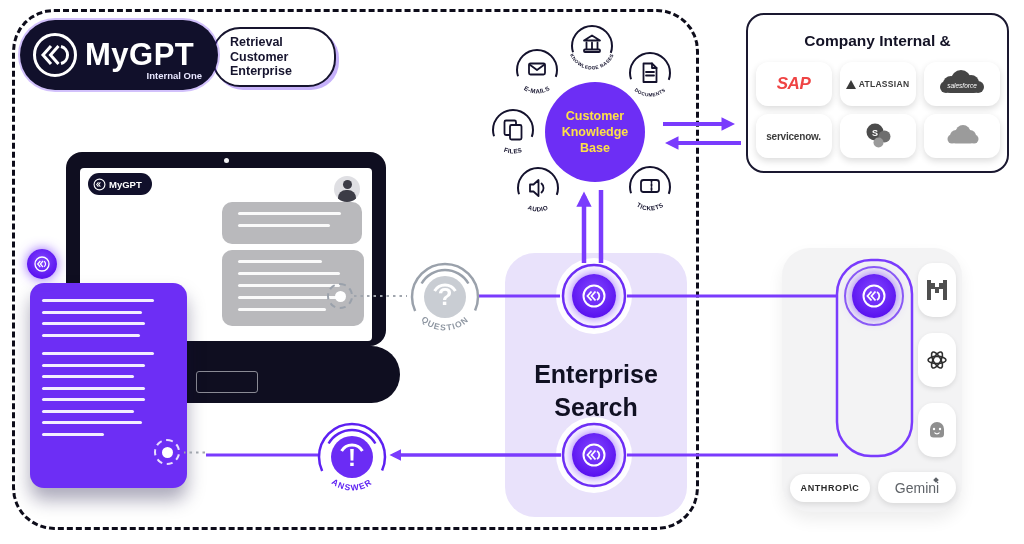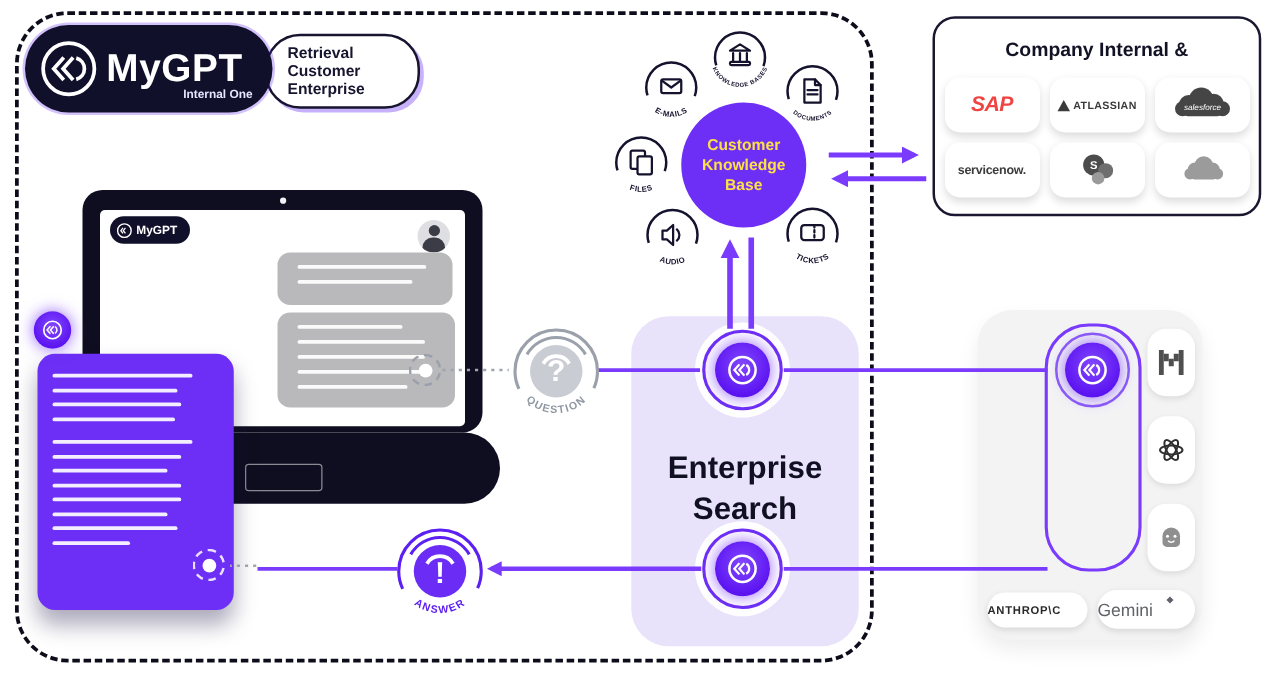--- a/index.html
+++ b/index.html
@@ -72,21 +72,21 @@
   .atl .txt{font-size:8.5px;font-weight:900;color:#3a3a3a;letter-spacing:.3px;}
   .snow{font-size:10px;font-weight:800;color:#3c3c3c;letter-spacing:-.2px;}
 
   
   #es-box{left:505px;top:253px;width:182px;height:264px;background:#e9e2fb;border-radius:30px;z-index:2;}
   #es-label{position:absolute;left:0;top:105px;width:100%;text-align:center;font-size:25px;font-weight:600;color:#101022;line-height:1.3;}
   #llm-box{left:782px;top:248px;width:180px;height:264px;background:#f3f3f4;border-radius:28px;z-index:2;box-shadow:0 8px 16px rgba(0,0,0,.07);}
   #llm-label{position:absolute;left:48px;top:113px;width:80px;text-align:center;font-size:34px;font-weight:500;color:#111;}
   .pcard{position:absolute;left:136px;width:38px;height:54px;background:#fff;border-radius:15px;box-shadow:0 2px 5px rgba(0,0,0,.1);
     display:flex;align-items:center;justify-content:center;}
-  .ppill{position:absolute;background:#fff;border-radius:16px;box-shadow:0 2px 6px rgba(0,0,0,.12);display:flex;align-items:center;justify-content:flex-start;}
+  .ppill{position:absolute;background:#fff;border-radius:16px;box-shadow:0 2px 6px rgba(0,0,0,.12);display:flex;align-items:center;justify-content:center;}
   #anthropic-pill{left:8px;top:226px;width:80px;height:28px;}
   #anthropic-pill span{font-size:9px;font-weight:800;color:#2a2a2a;letter-spacing:.6px;}
   #gemini-pill{left:96px;top:224px;width:78px;height:31px;}
   #gemini-pill span{font-size:14px;font-weight:500;color:#5f6368;}
   #gemini-star{position:absolute;right:18px;top:6px;width:4px;height:4px;background:#5f6368;transform:rotate(45deg);}
 
   
   #wires{left:0;top:0;z-index:4;pointer-events:none;}
   .lline{stroke:#7a3bfd;fill:none;}
   .dline{stroke:#a0a5ad;fill:none;stroke-dasharray:2.5 4;}

